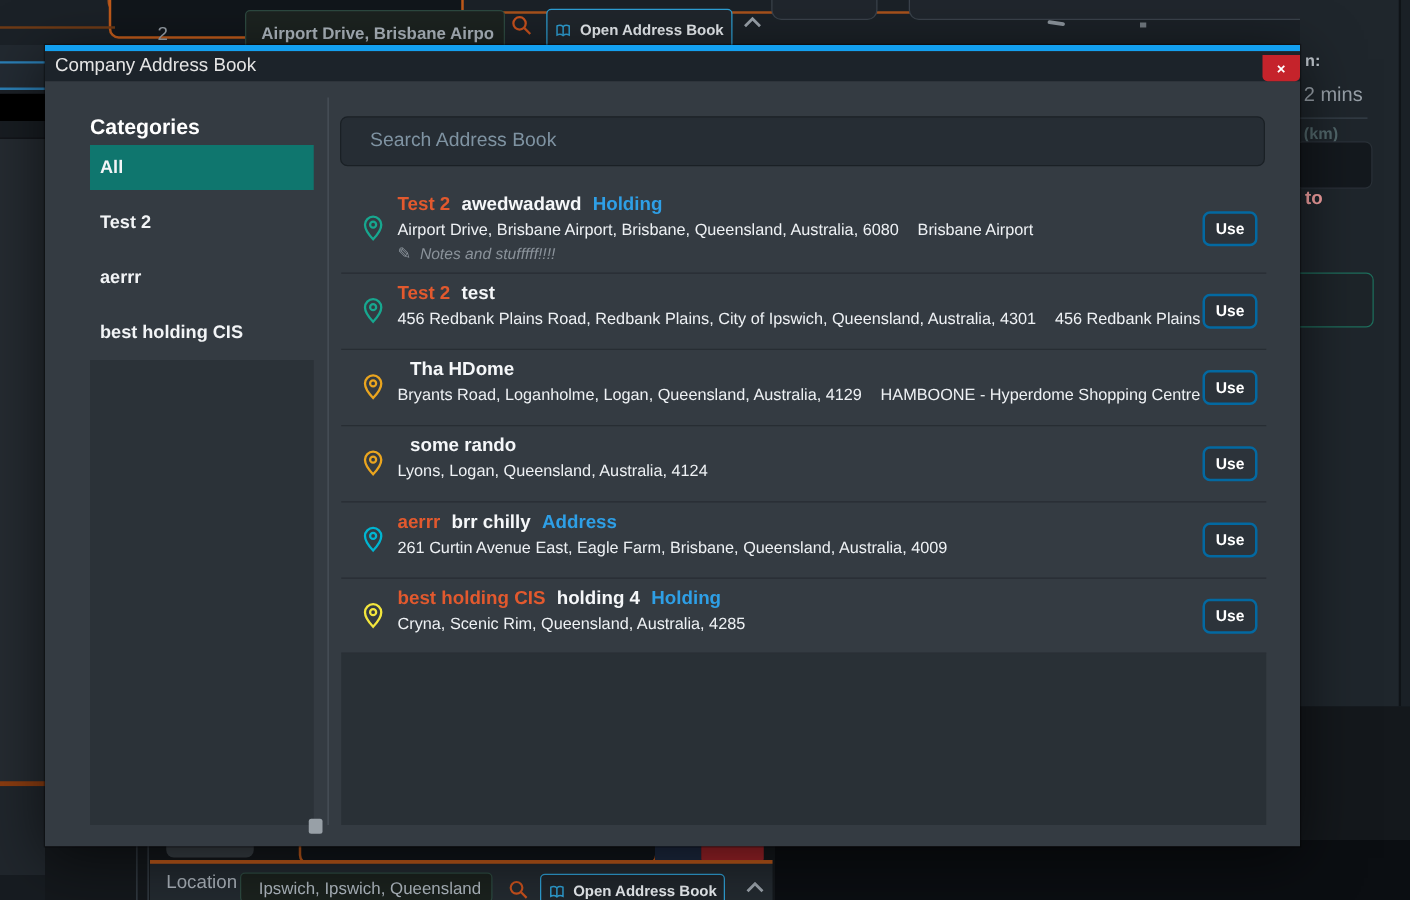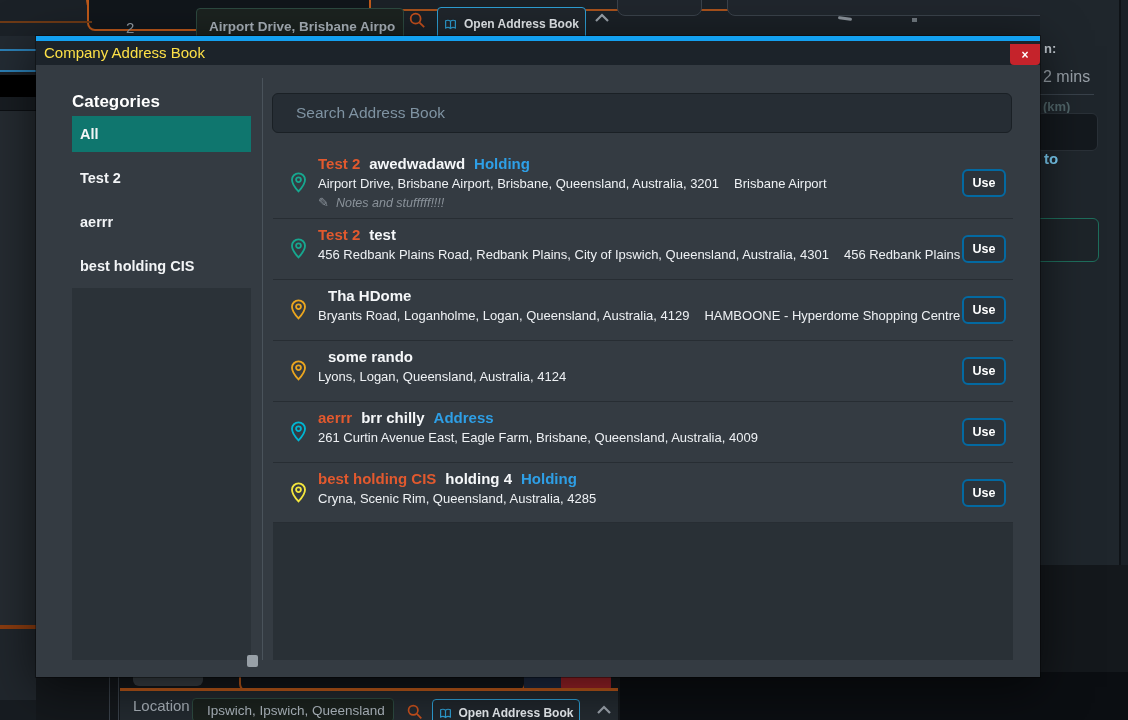--- a/index.html
+++ b/index.html
@@ -30,41 +30,41 @@
   .left-strip{left:0;top:36px;width:36px;height:684px;background:#252b31;overflow:hidden;}
   .left-strip div{position:absolute;left:0;width:36px;}
 
   .right-strip{left:1040px;top:0;width:88px;height:565px;background:#1f262c;overflow:hidden;}
   .right-strip .t{position:absolute;white-space:nowrap;}
   .rs-frag{left:4px;top:41px;font-weight:700;color:#c3cad1;font-size:13px;}
   .rs-dur{left:3px;top:68px;color:#99a1a9;font-size:16px;}
   .rs-hr{left:0;top:94px;width:54px;height:1px;background:#39424b;position:absolute;}
   .rs-km{left:3px;top:99px;color:#52676b;font-weight:700;font-size:13px;}
   .rs-input{left:-4px;top:113px;width:60px;height:36px;background:#14191e;border:1px solid #2a3138;border-radius:6px;position:absolute;}
-  .rs-to{left:4px;top:150px;color:#7dd3fc;font-weight:700;font-size:15px;}
+  .rs-to{left:4px;top:150px;color:#fca5a5;font-weight:700;font-size:15px;}
   .rs-teal{left:-5px;top:218px;width:62px;height:42px;border:1px solid #1e6e5c;border-radius:6px;background:#1d2429;position:absolute;}
   .rs-vline{left:79px;top:0;width:2px;height:565px;background:#0f1317;position:absolute;}
   .rs-edge{left:81px;top:0;width:7px;height:565px;background:#1a2026;position:absolute;}
 
   .bottom-black{left:620px;top:672px;width:508px;height:48px;background:#0b0e12;}
   .bvline{top:676px;width:1px;height:44px;background:#39414a;}
   .gray-btn{left:133px;top:664px;width:70px;height:22px;background:#3a4147;border-radius:0 0 6px 6px;}
   .orange-box-b{left:239px;top:650px;width:283px;height:38px;border:2px solid #c05a1a;border-radius:8px;background:#10151a;}
   .navy-frag{left:524px;top:672px;width:37px;height:17px;background:#1d2a42;}
   .red-frag{left:561px;top:664px;width:50px;height:26px;background:#a12329;border-radius:3px;}
   .location-panel{left:120px;top:688px;width:498px;height:32px;background:#232a30;border-top:3px solid #c05a1a;}
   .loc-label{left:13px;top:6px;font-size:15px;color:#a9b1b9;position:absolute;}
   .loc-input{left:72px;top:7px;width:180px;height:22px;padding:0 6px 0 14px;position:absolute;background:#1b221e;}
   .open-bot{left:312px;top:8px;width:146px;height:26px;position:absolute;}
 
   
   .modal{left:36px;top:36px;width:1004px;height:636px;background:#343b42;border-top:5px solid #13a0f0;
          box-shadow:0 10px 45px rgba(0,0,0,.6),0 0 0 1px rgba(0,0,0,.35);}
   .titlebar{left:0;top:0;width:100%;height:24px;background:#1c232a;}
-  .m-title{left:8px;top:3px;color:#fde047;font-size:15px;position:absolute;white-space:nowrap;}
+  .m-title{left:8px;top:3px;color:#e5e5e5;font-size:15px;position:absolute;white-space:nowrap;}
   .close-btn{position:absolute;top:3px;right:0;width:30px;height:21px;background:#c5232b;color:#fff;border:none;
              border-radius:0 0 4px 4px;font-size:12px;font-weight:700;line-height:20px;text-align:center;cursor:pointer;}
   .sb-head{left:36px;top:51px;color:#fff;font-size:17px;font-weight:700;}
   .cat-row{left:36px;width:179px;height:36px;display:flex;align-items:center;gap:18px;padding-left:8px;
            box-sizing:border-box;cursor:pointer;}
   .cat-row.sel{background:#0f766e;align-items:center;}
   .cat-label{color:#f2f4f6;font-size:14.5px;font-weight:700;white-space:nowrap;}
   .sb-panel{left:36px;top:247px;width:179px;height:372px;background:#2b3238;}
   .sb-thumb{left:211px;top:614px;width:11px;height:12px;background:#98a0a7;border-radius:2px;}
   .vdivider{left:226px;top:37px;width:1px;height:582px;background:#4a535b;}
@@ -221,21 +221,21 @@
           <path d="M12 2 C6.9 2 2.8 6.1 2.8 11.2 c0 6.8 9.2 16.3 9.2 16.3 s9.2 -9.5 9.2 -16.3 C21.2 6.1 17.1 2 12 2 z"></path>
           <circle cx="12" cy="11" r="3.4"></circle>
           </svg>
       </span>
       <div class="e-title">
         <span class="e-cat">Test 2</span>
         <span class="e-name">awedwadawd</span>
         <span class="e-tag">Holding</span>
       </div>
       <div class="e-addr">
-        <span>Airport Drive, Brisbane Airport, Brisbane, Queensland, Australia, 3201</span>
+        <span>Airport Drive, Brisbane Airport, Brisbane, Queensland, Australia, 6080</span>
         <span>Brisbane Airport</span>
       </div>
       <div class="e-notes">
         <span class="pencil">✎</span>
         <span>Notes and stufffff!!!!</span>
       </div>
       <button class="use-btn">Use</button>
     </div>
 
     <div class="abs entry" style="top:178px;height:61px;">

